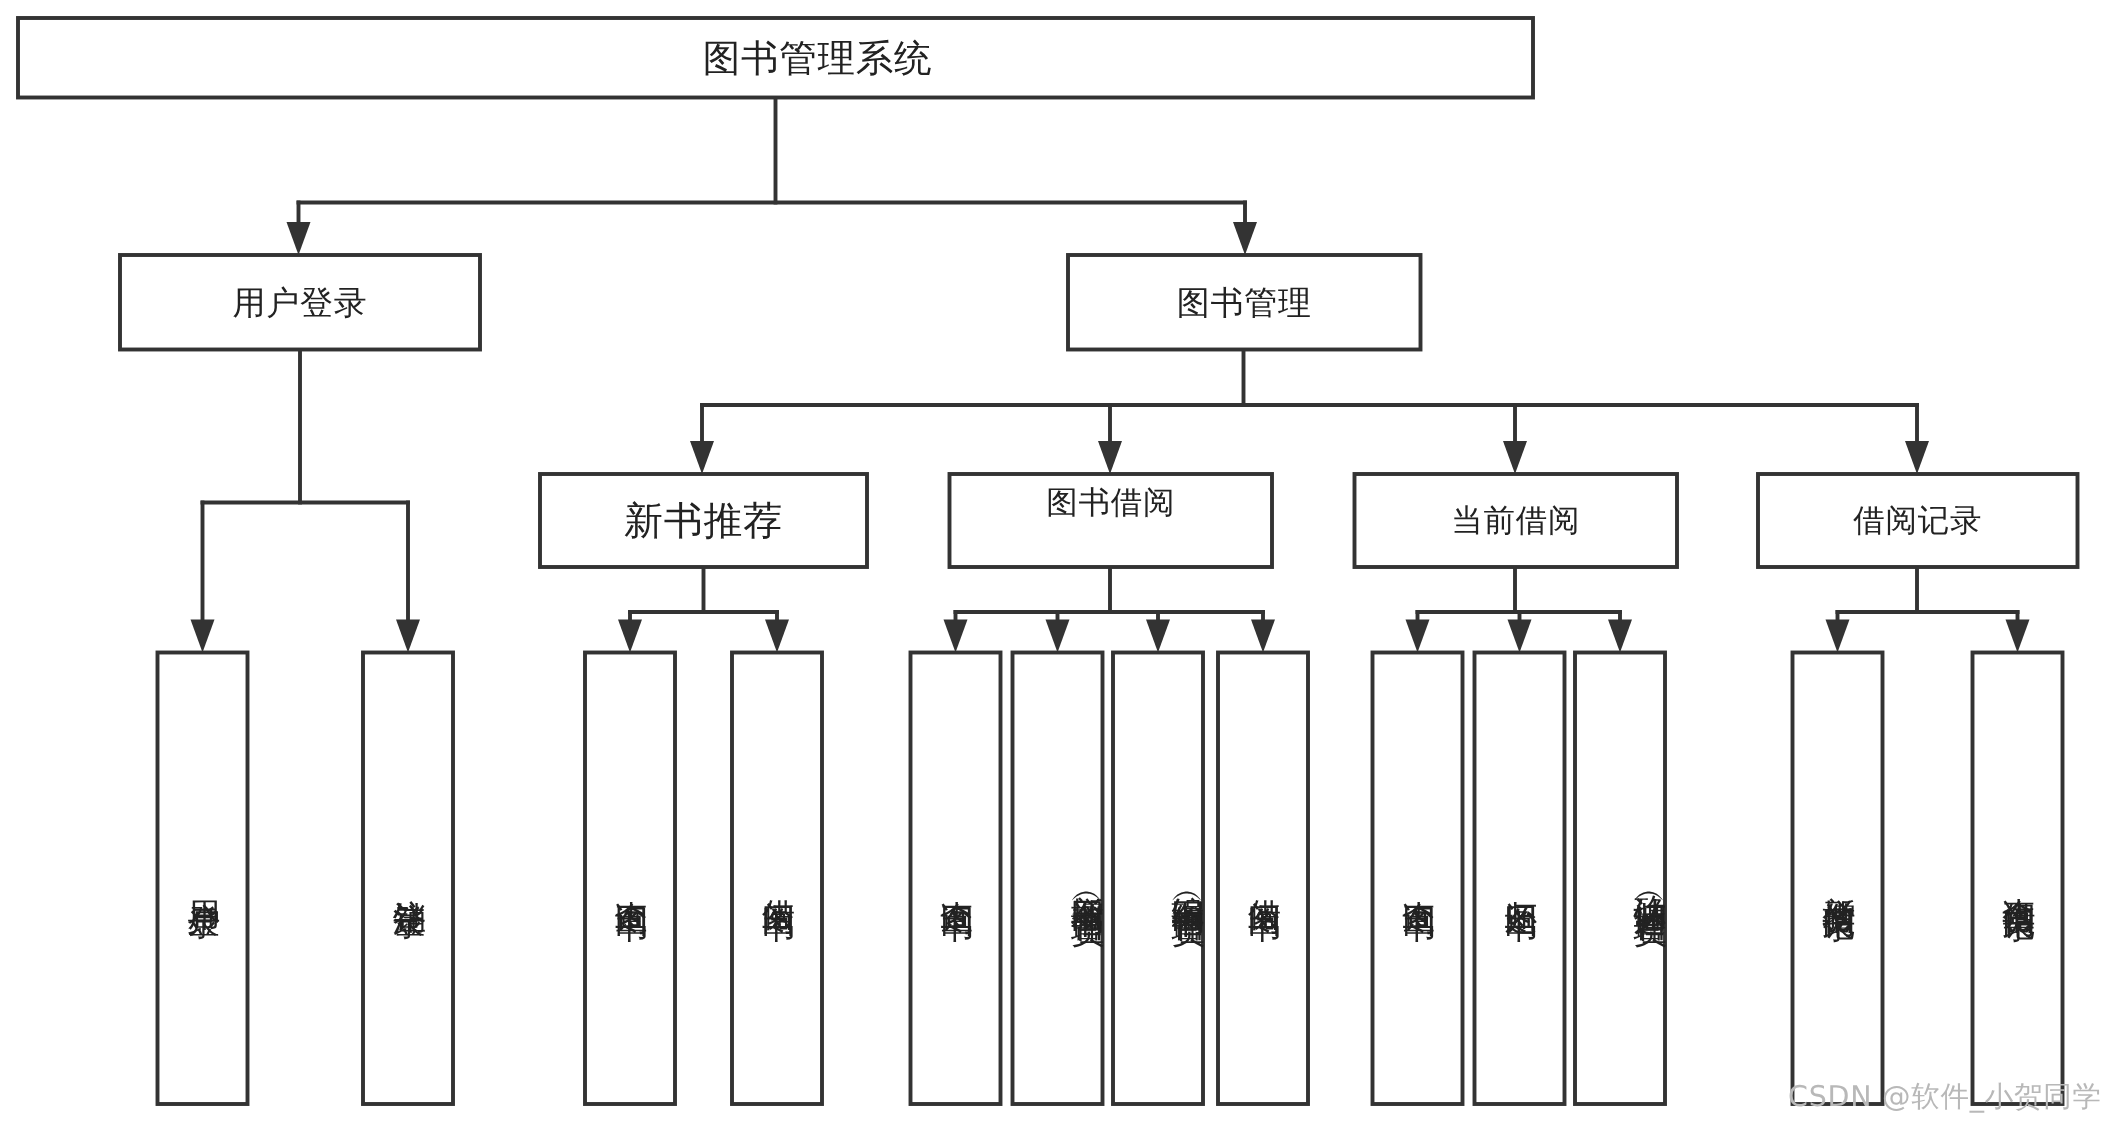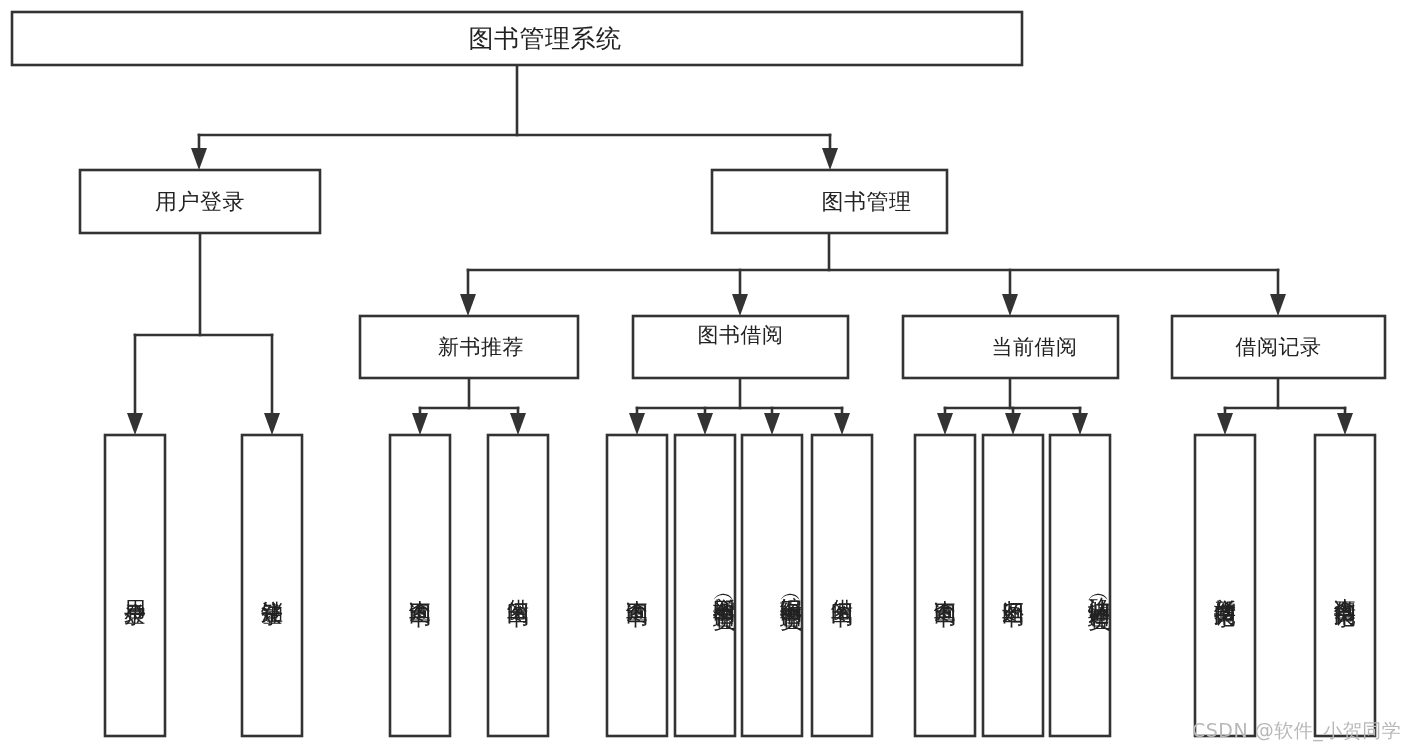--- a/index.html
+++ b/index.html
@@ -155,24 +155,24 @@
         <rect x="983" y="435" width="60" height="301" class="node-box"></rect>
         <rect x="1050" y="435" width="60" height="301" class="node-box"></rect>
         <rect x="1195" y="435" width="60" height="301" class="node-box"></rect>
         <rect x="1315" y="435" width="60" height="301" class="node-box"></rect>
       </g>
   </svg>
 
   <div id="labels-layer">
       <div class="node-label-h" style="left: 12px; top: 12px; width: 1010px; height: 53px; font-size: 25px; margin-left: 28px;">图书管理系统</div>
       <div class="node-label-h" style="left: 80px; top: 170px; width: 240px; height: 63px; font-size: 22px;">用户登录</div>
-      <div class="node-label-h" style="left: 712px; top: 170px; width: 235px; height: 63px; font-size: 22px; margin-left: 37px;">图书管理</div>
-      <div class="node-label-h" style="left: 360px; top: 316px; width: 218px; height: 62px; font-size: 21px; padding-left: 12px;">新书推荐</div>
+      <div class="node-label-h" style="left: 712px; top: 170px; width: 235px; height: 63px; font-size: 22px;">图书管理</div>
+      <div class="node-label-h" style="left: 360px; top: 316px; width: 218px; height: 62px; font-size: 26px;">新书推荐</div>
       <div class="node-label-h" style="left: 633px; top: 304px; width: 215px; height: 62px; font-size: 21px;">图书借阅</div>
-      <div class="node-label-h" style="left: 903px; top: 316px; width: 215px; height: 62px; font-size: 21px; padding-left: 24px;">当前借阅</div>
+      <div class="node-label-h" style="left: 903px; top: 316px; width: 215px; height: 62px; font-size: 21px;">当前借阅</div>
       <div class="node-label-h" style="left: 1172px; top: 316px; width: 213px; height: 62px; font-size: 21px;">借阅记录</div>
       <div class="node-label-v" style="left: 105px; top: 435px; width: 60px; height: 301px; font-size: 22px;">用户登录</div>
       <div class="node-label-v" style="left: 242px; top: 435px; width: 60px; height: 301px; font-size: 22px;">注销登录</div>
       <div class="node-label-v" style="left: 390px; top: 435px; width: 60px; height: 301px; font-size: 22px;">查询图书</div>
       <div class="node-label-v" style="left: 488px; top: 435px; width: 60px; height: 301px; font-size: 22px;">借阅图书</div>
       <div class="node-label-v" style="left: 607px; top: 435px; width: 60px; height: 301px; font-size: 22px;">查询图书</div>
       <div class="node-label-v align-top" style="left: 675px; top: 435px; width: 60px; height: 301px; font-size: 22px;">新增图书（管理员）</div>
       <div class="node-label-v align-top" style="left: 742px; top: 435px; width: 60px; height: 301px; font-size: 22px;">编辑图书（管理员）</div>
       <div class="node-label-v" style="left: 812px; top: 435px; width: 60px; height: 301px; font-size: 22px;">借阅图书</div>
       <div class="node-label-v" style="left: 915px; top: 435px; width: 60px; height: 301px; font-size: 22px;">查询图书</div>

